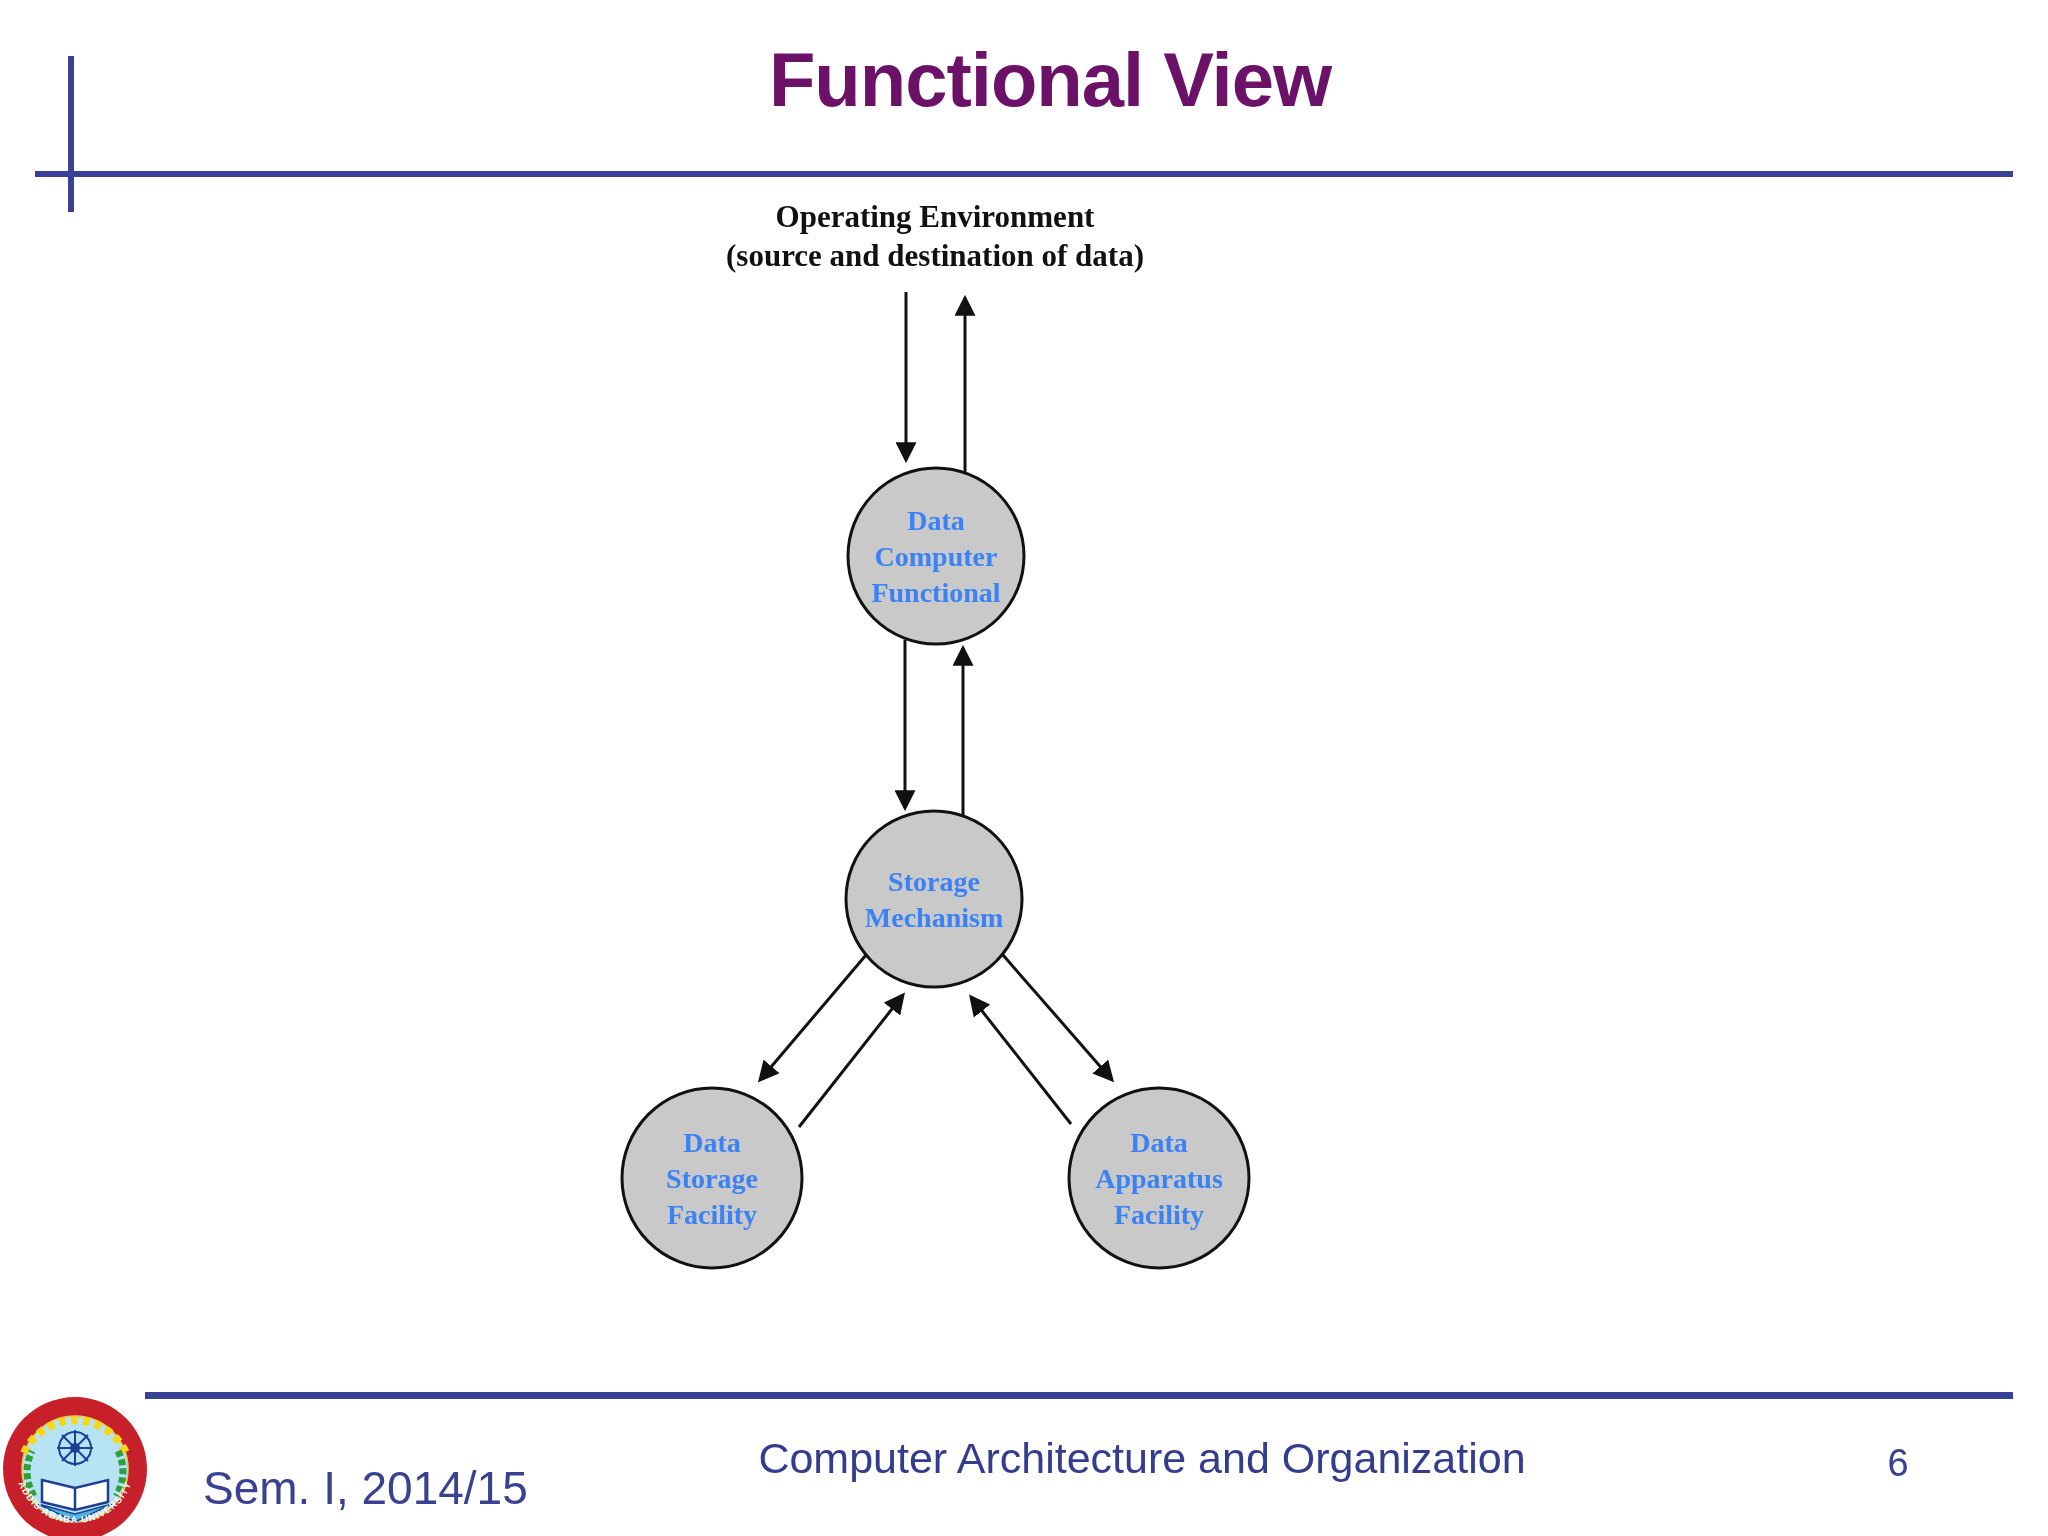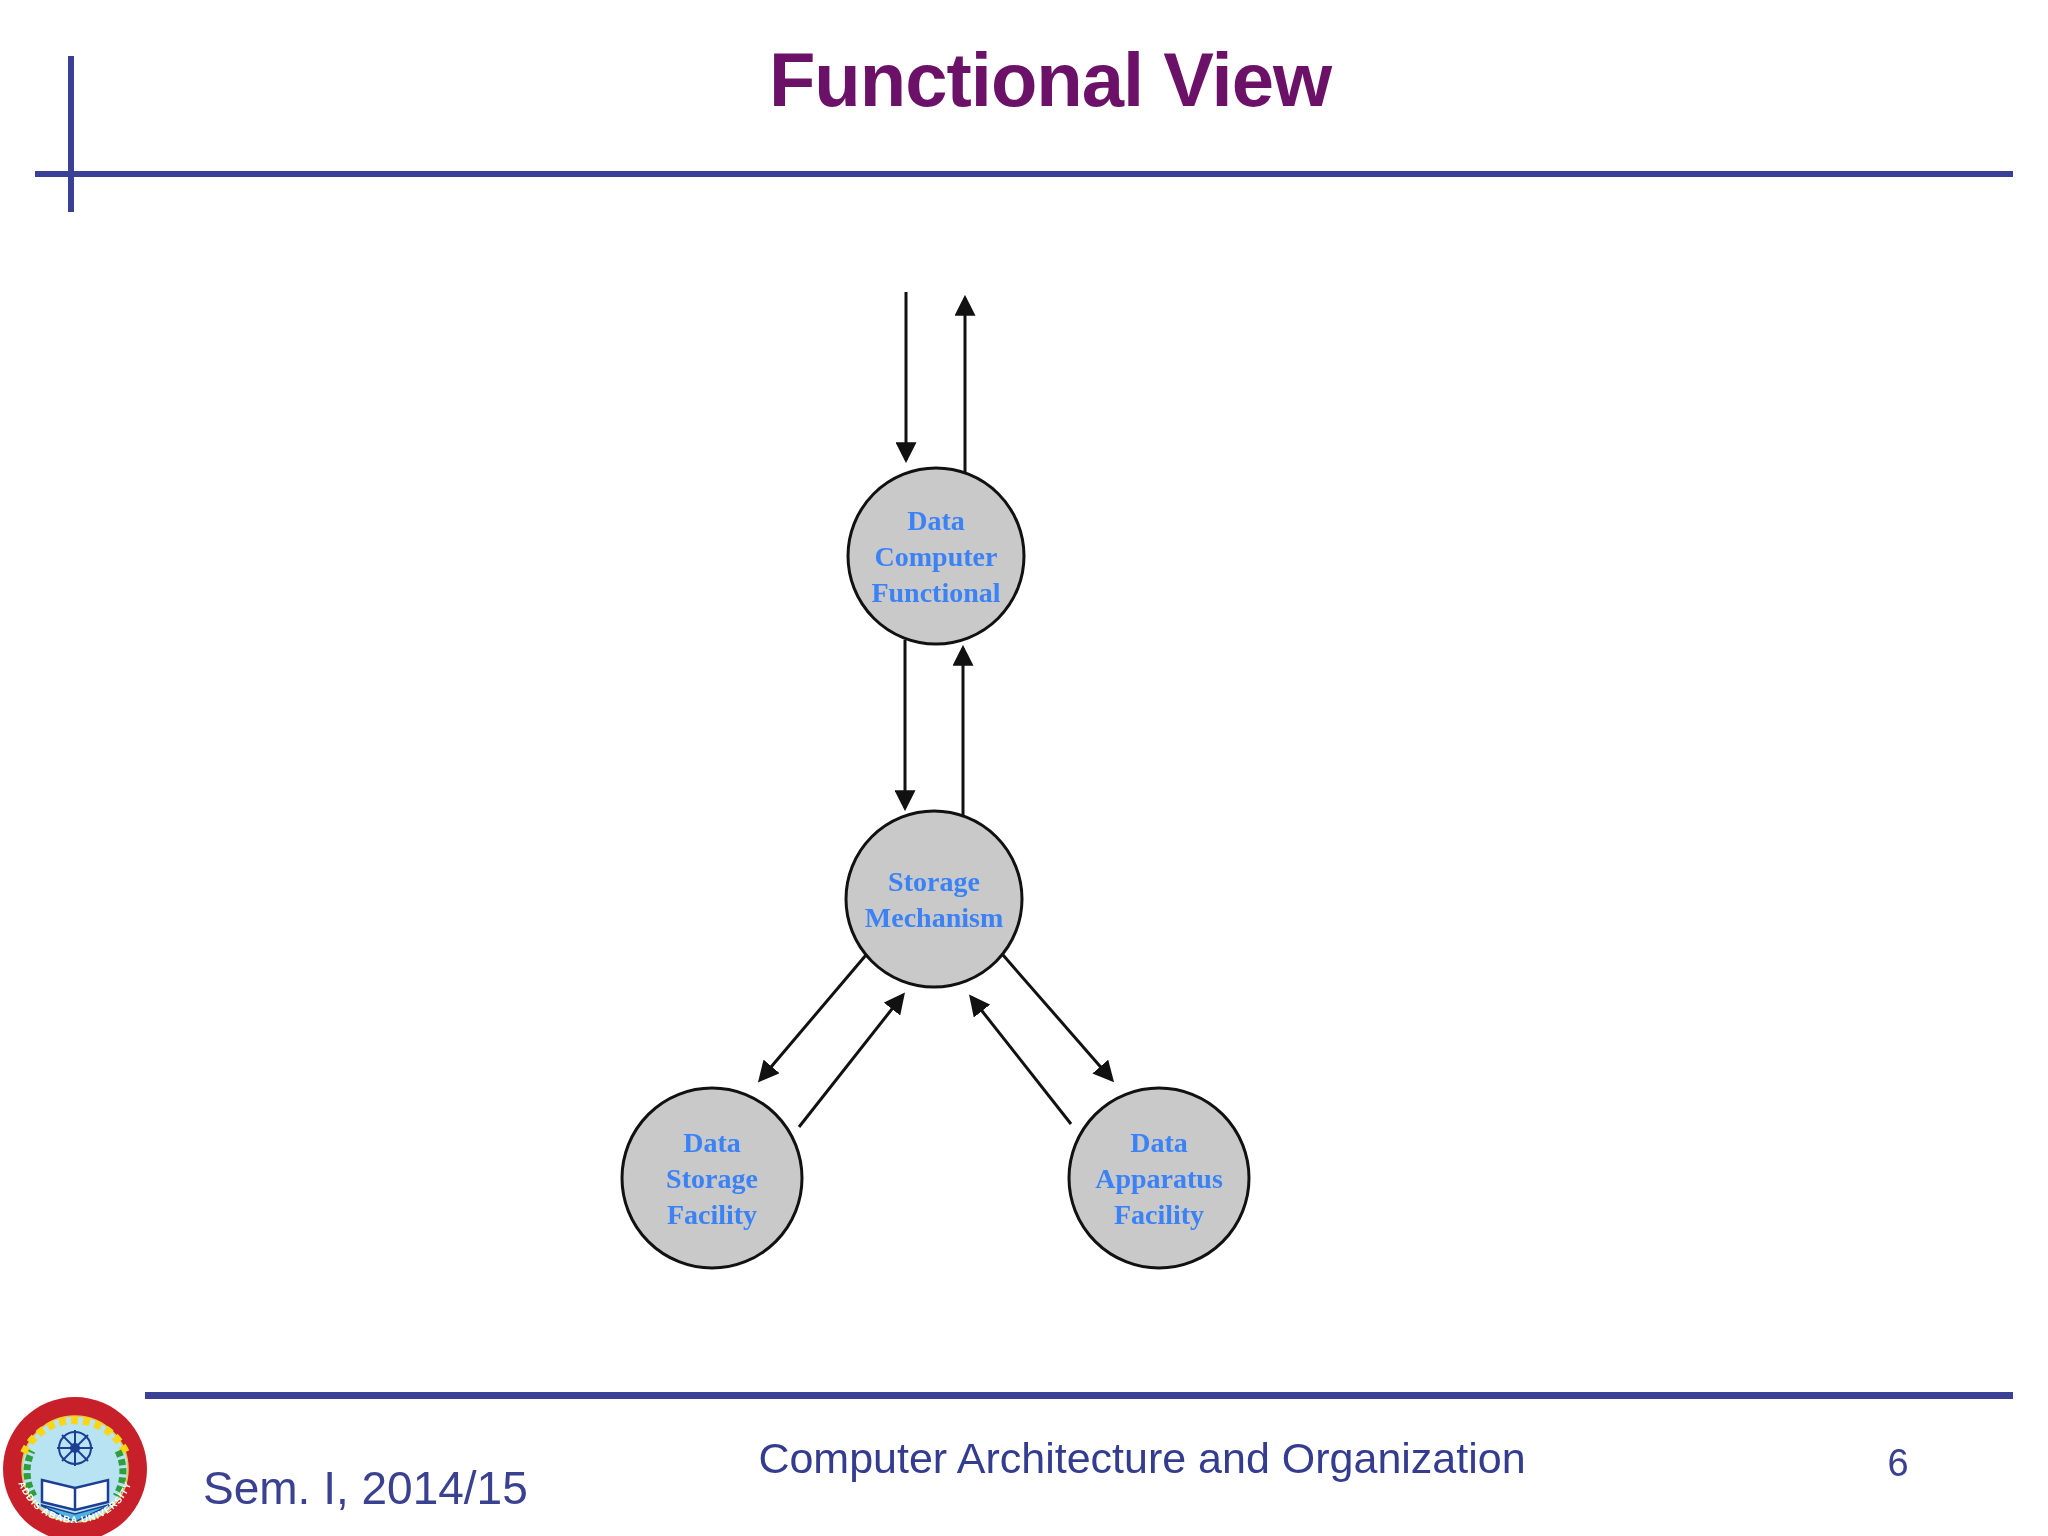--- a/index.html
+++ b/index.html
@@ -87,20 +87,22 @@
   <line x1="963" y1="816" x2="963" y2="648" stroke="#111111" stroke-width="3" marker-end="url(#ah)"></line>
 
   <line x1="866" y1="955" x2="760" y2="1080" stroke="#111111" stroke-width="3" marker-end="url(#ah)"></line>
   <line x1="799" y1="1127" x2="903" y2="995" stroke="#111111" stroke-width="3" marker-end="url(#ah)"></line>
 
   <line x1="1003" y1="955" x2="1112" y2="1080" stroke="#111111" stroke-width="3" marker-end="url(#ah)"></line>
   <line x1="1071" y1="1124" x2="971" y2="997" stroke="#111111" stroke-width="3" marker-end="url(#ah)"></line>
 </svg>
 
 <div class="openv-label">
+  <div>Operating Environment</div>
+  <div>(source and destination of data)</div>
 </div>
 
 <div class="node-label dma">
   <div>Data</div>
   <div>Computer</div>
   <div>Functional</div>
 </div>
 
 <div class="node-label ctl">
   <div>Storage</div>

